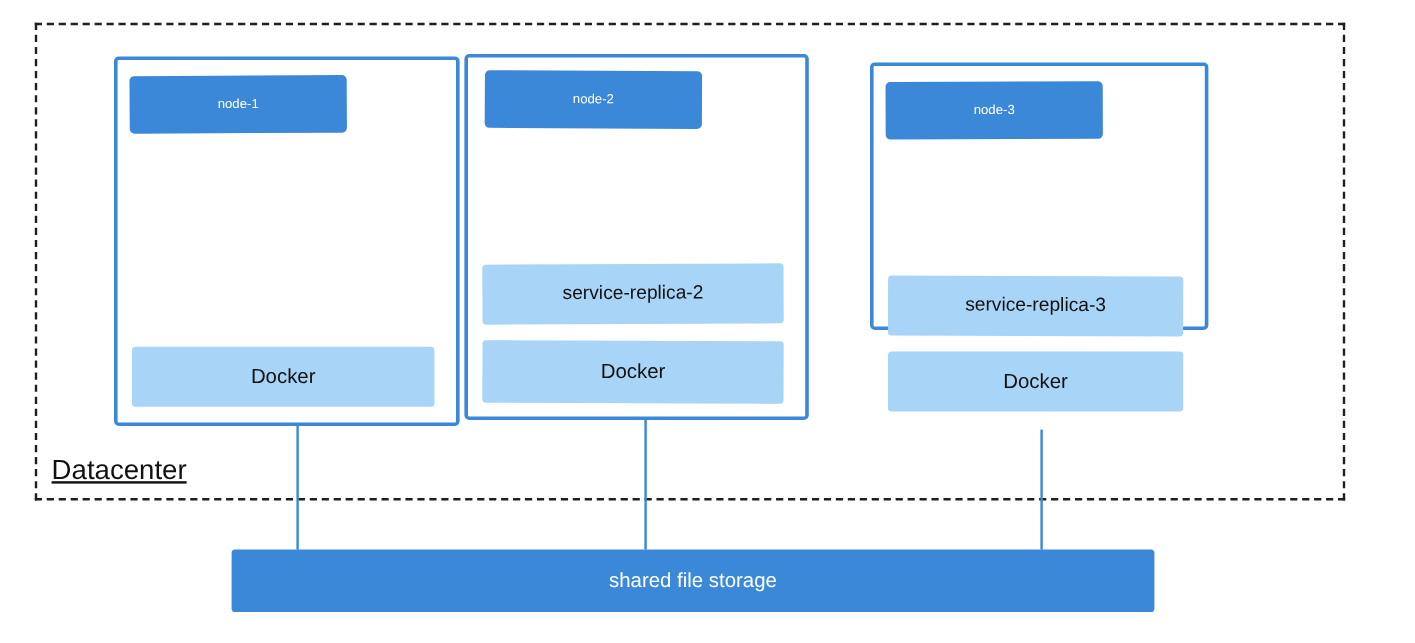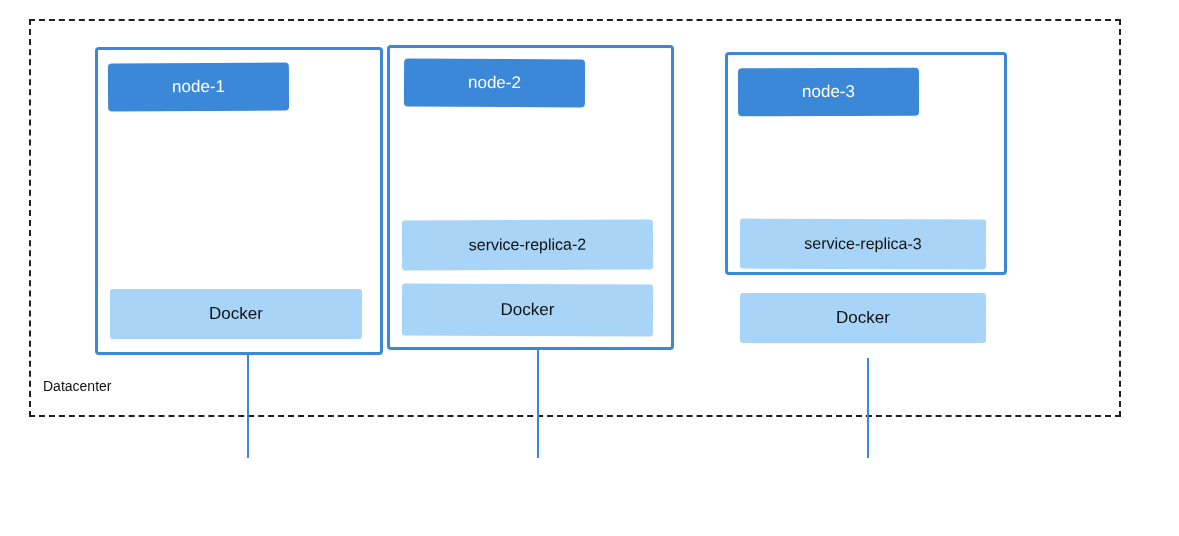--- a/index.html
+++ b/index.html
@@ -21,22 +21,23 @@
     left: 29px;
     top: 19px;
     width: 1088px;
     height: 394px;
     border: 2px dashed var(--dashed, #1f1f1f);
   }
   .datacenter-label {
     position: absolute;
     left: 43px;
     top: 378px;
-    font-size: 14px;
+    font-size: 23px;
     color: var(--text-dark, #111);
+    text-decoration: underline;
   }
   
   .node-box {
     position: absolute;
     background: #ffffff;
     border: 3px solid var(--primary, #3b88d8);
     border-radius: 4px;
     box-sizing: border-box;
   }
   #node-1 { left: 95px;  top: 47px; width: 288px; height: 308px; }
@@ -48,21 +49,21 @@
     left: 10px;
     top: 13px;
     width: 181px;
     height: 48px;
     background: var(--primary, #3b88d8);
     border-radius: 4px;
     display: flex;
     align-items: center;
     justify-content: center;
     color: var(--text-light, #fff);
-    font-size: 17px;
+    font-size: 11px;
     transform: rotate(-0.3deg);
   }
   #node-2 .node-header { left: 14px; top: 11px; transform: rotate(0.3deg); }
   #node-3 .node-header { transform: rotate(-0.2deg); }
 
   .inner-box {
     position: absolute;
     left: 12px;
     width: calc(100% - 30px);
     height: 50px;
@@ -71,21 +72,21 @@
     display: flex;
     align-items: center;
     justify-content: center;
     color: var(--text-dark, #111);
     font-size: 16px;
   }
   .replica-box { top: 175px; }
   .docker-box  { top: 239px; font-size: 17px; }
   #node-2 .replica-box { top: 172px; transform: rotate(-0.25deg); }
   #node-2 .docker-box  { top: 236px; height: 52px; transform: rotate(0.2deg); }
-  #node-3 .replica-box { top: 164px; transform: rotate(0.2deg); }
+  #node-3 .replica-box { top: 175px; transform: rotate(0.2deg); }
   #node-3 .docker-box  { top: 238px; }
 
   
   .connector {
     position: absolute;
     width: 2px;
     background: var(--primary, #3b88d8);
   }
   #connector-1 { left: 247px; top: 355px; height: 103px; }
   #connector-2 { left: 537px; top: 350px; height: 108px; }
@@ -131,14 +132,17 @@
   <div class="node-box" id="node-3">
     <div class="node-header">node-3</div>
     <div class="inner-box replica-box">service-replica-3</div>
     <div class="inner-box docker-box">Docker</div>
   </div>
 
   <div class="connector" id="connector-1"></div>
   <div class="connector" id="connector-2"></div>
   <div class="connector" id="connector-3"></div>
 
+  <div class="storage-bar">
+    <span class="storage-label">shared file storage</span>
+  </div>
 
 </div>
 
 </body></html>

